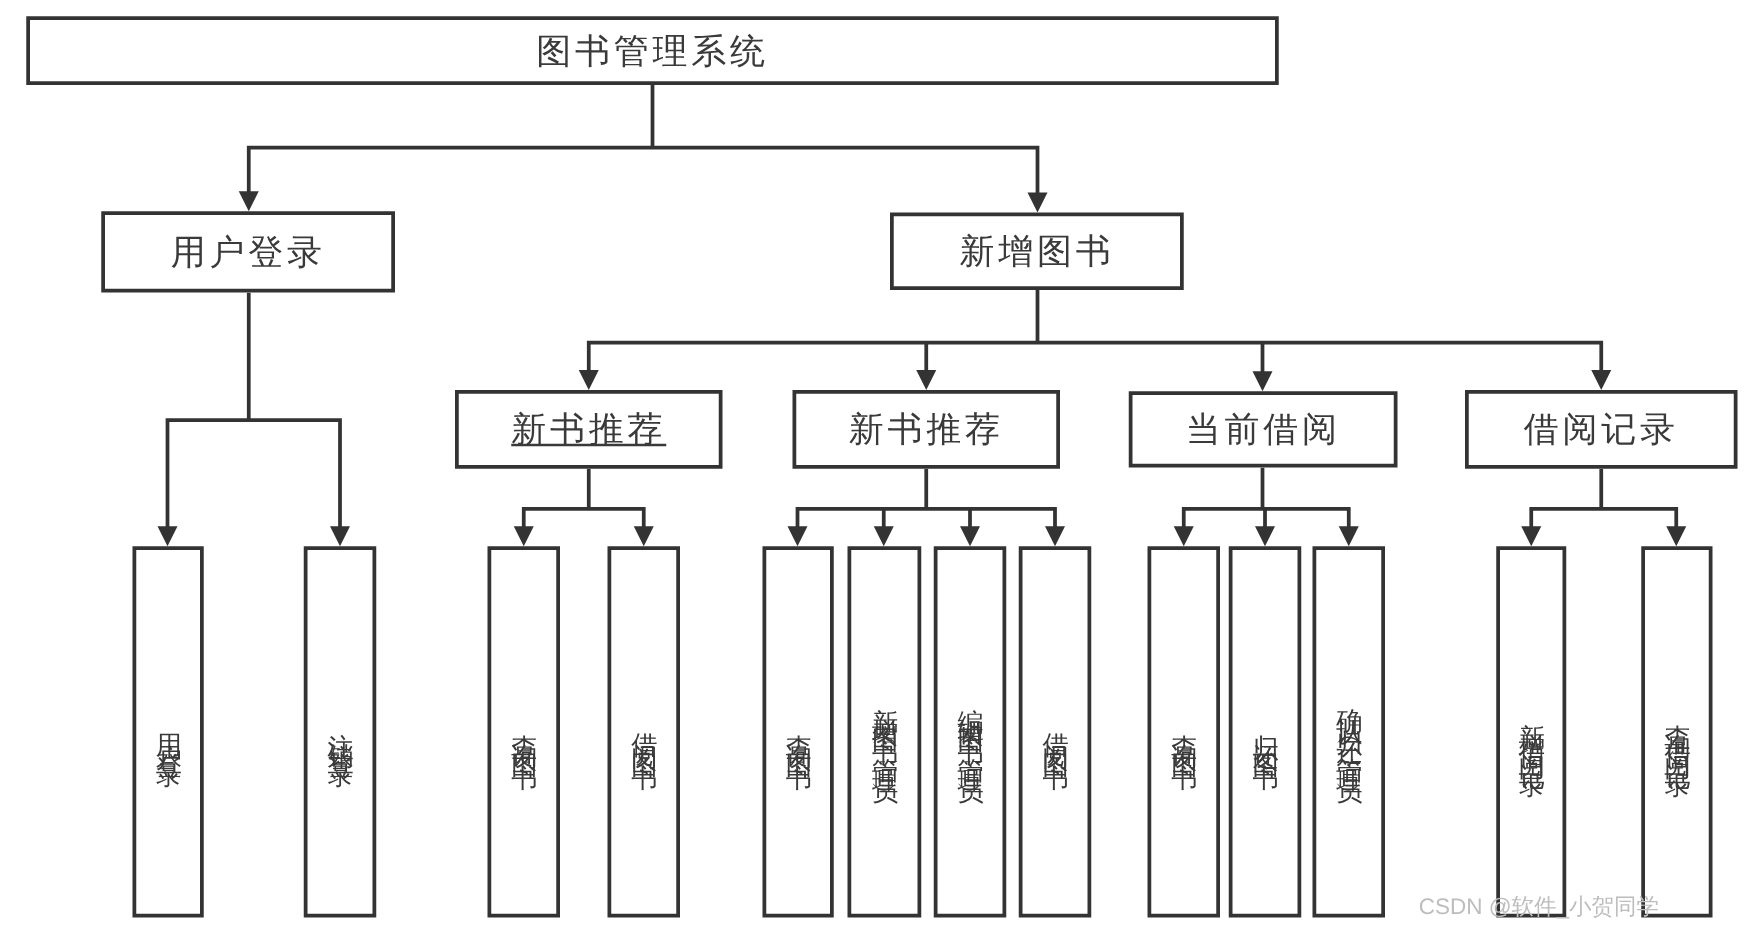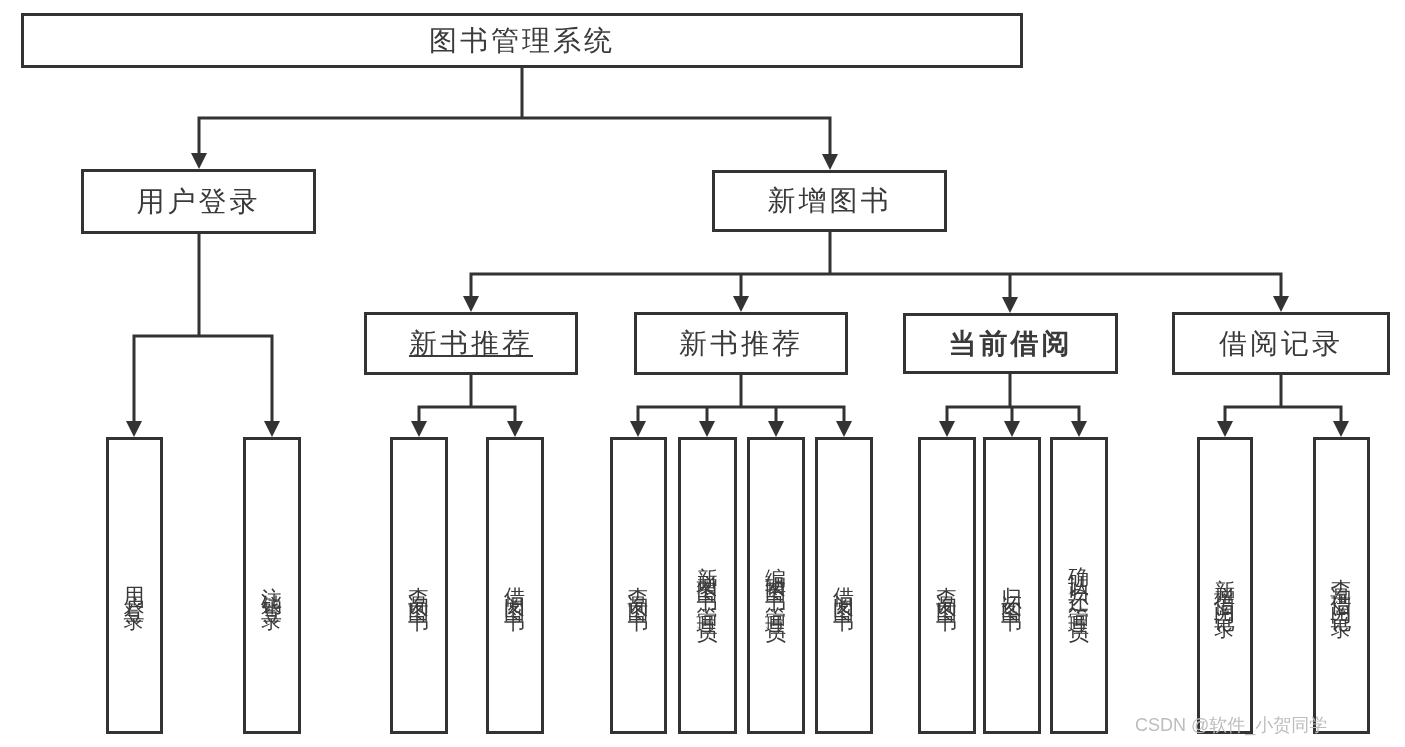--- a/index.html
+++ b/index.html
@@ -47,21 +47,21 @@
     letter-spacing: 8px;
     color: #3a3a3a;
     line-height: 1;
   }
   
   #root      { left: 21px;   top: 13px;  width: 1002px; height: 55px; }
   #b-user    { left: 81px;   top: 169px; width: 235px;  height: 65px; }
   #b-book    { left: 712px;  top: 170px; width: 235px;  height: 62px; }
   #s-new     { left: 364px;  top: 312px; width: 214px;  height: 63px; text-decoration: underline; }
   #s-borrow  { left: 634px;  top: 312px; width: 214px;  height: 63px; }
-  #s-current { left: 903px;  top: 313px; width: 215px;  height: 61px; font-weight: bold; }
+  #s-current { left: 903px;  top: 313px; width: 215px;  height: 61px; }
   #s-record  { left: 1172px; top: 312px; width: 218px;  height: 63px; }
   
   #l-a1 { left: 106px;  width: 57px; }
   #l-a2 { left: 243px;  width: 58px; }
   #l-b1 { left: 390px;  width: 58px; }
   #l-b2 { left: 486px;  width: 58px; }
   #l-c1 { left: 610px;  width: 57px; }
   #l-c2 { left: 678px;  width: 59px; }
   #l-c3 { left: 747px;  width: 58px; }
   #l-c4 { left: 815px;  width: 58px; }

